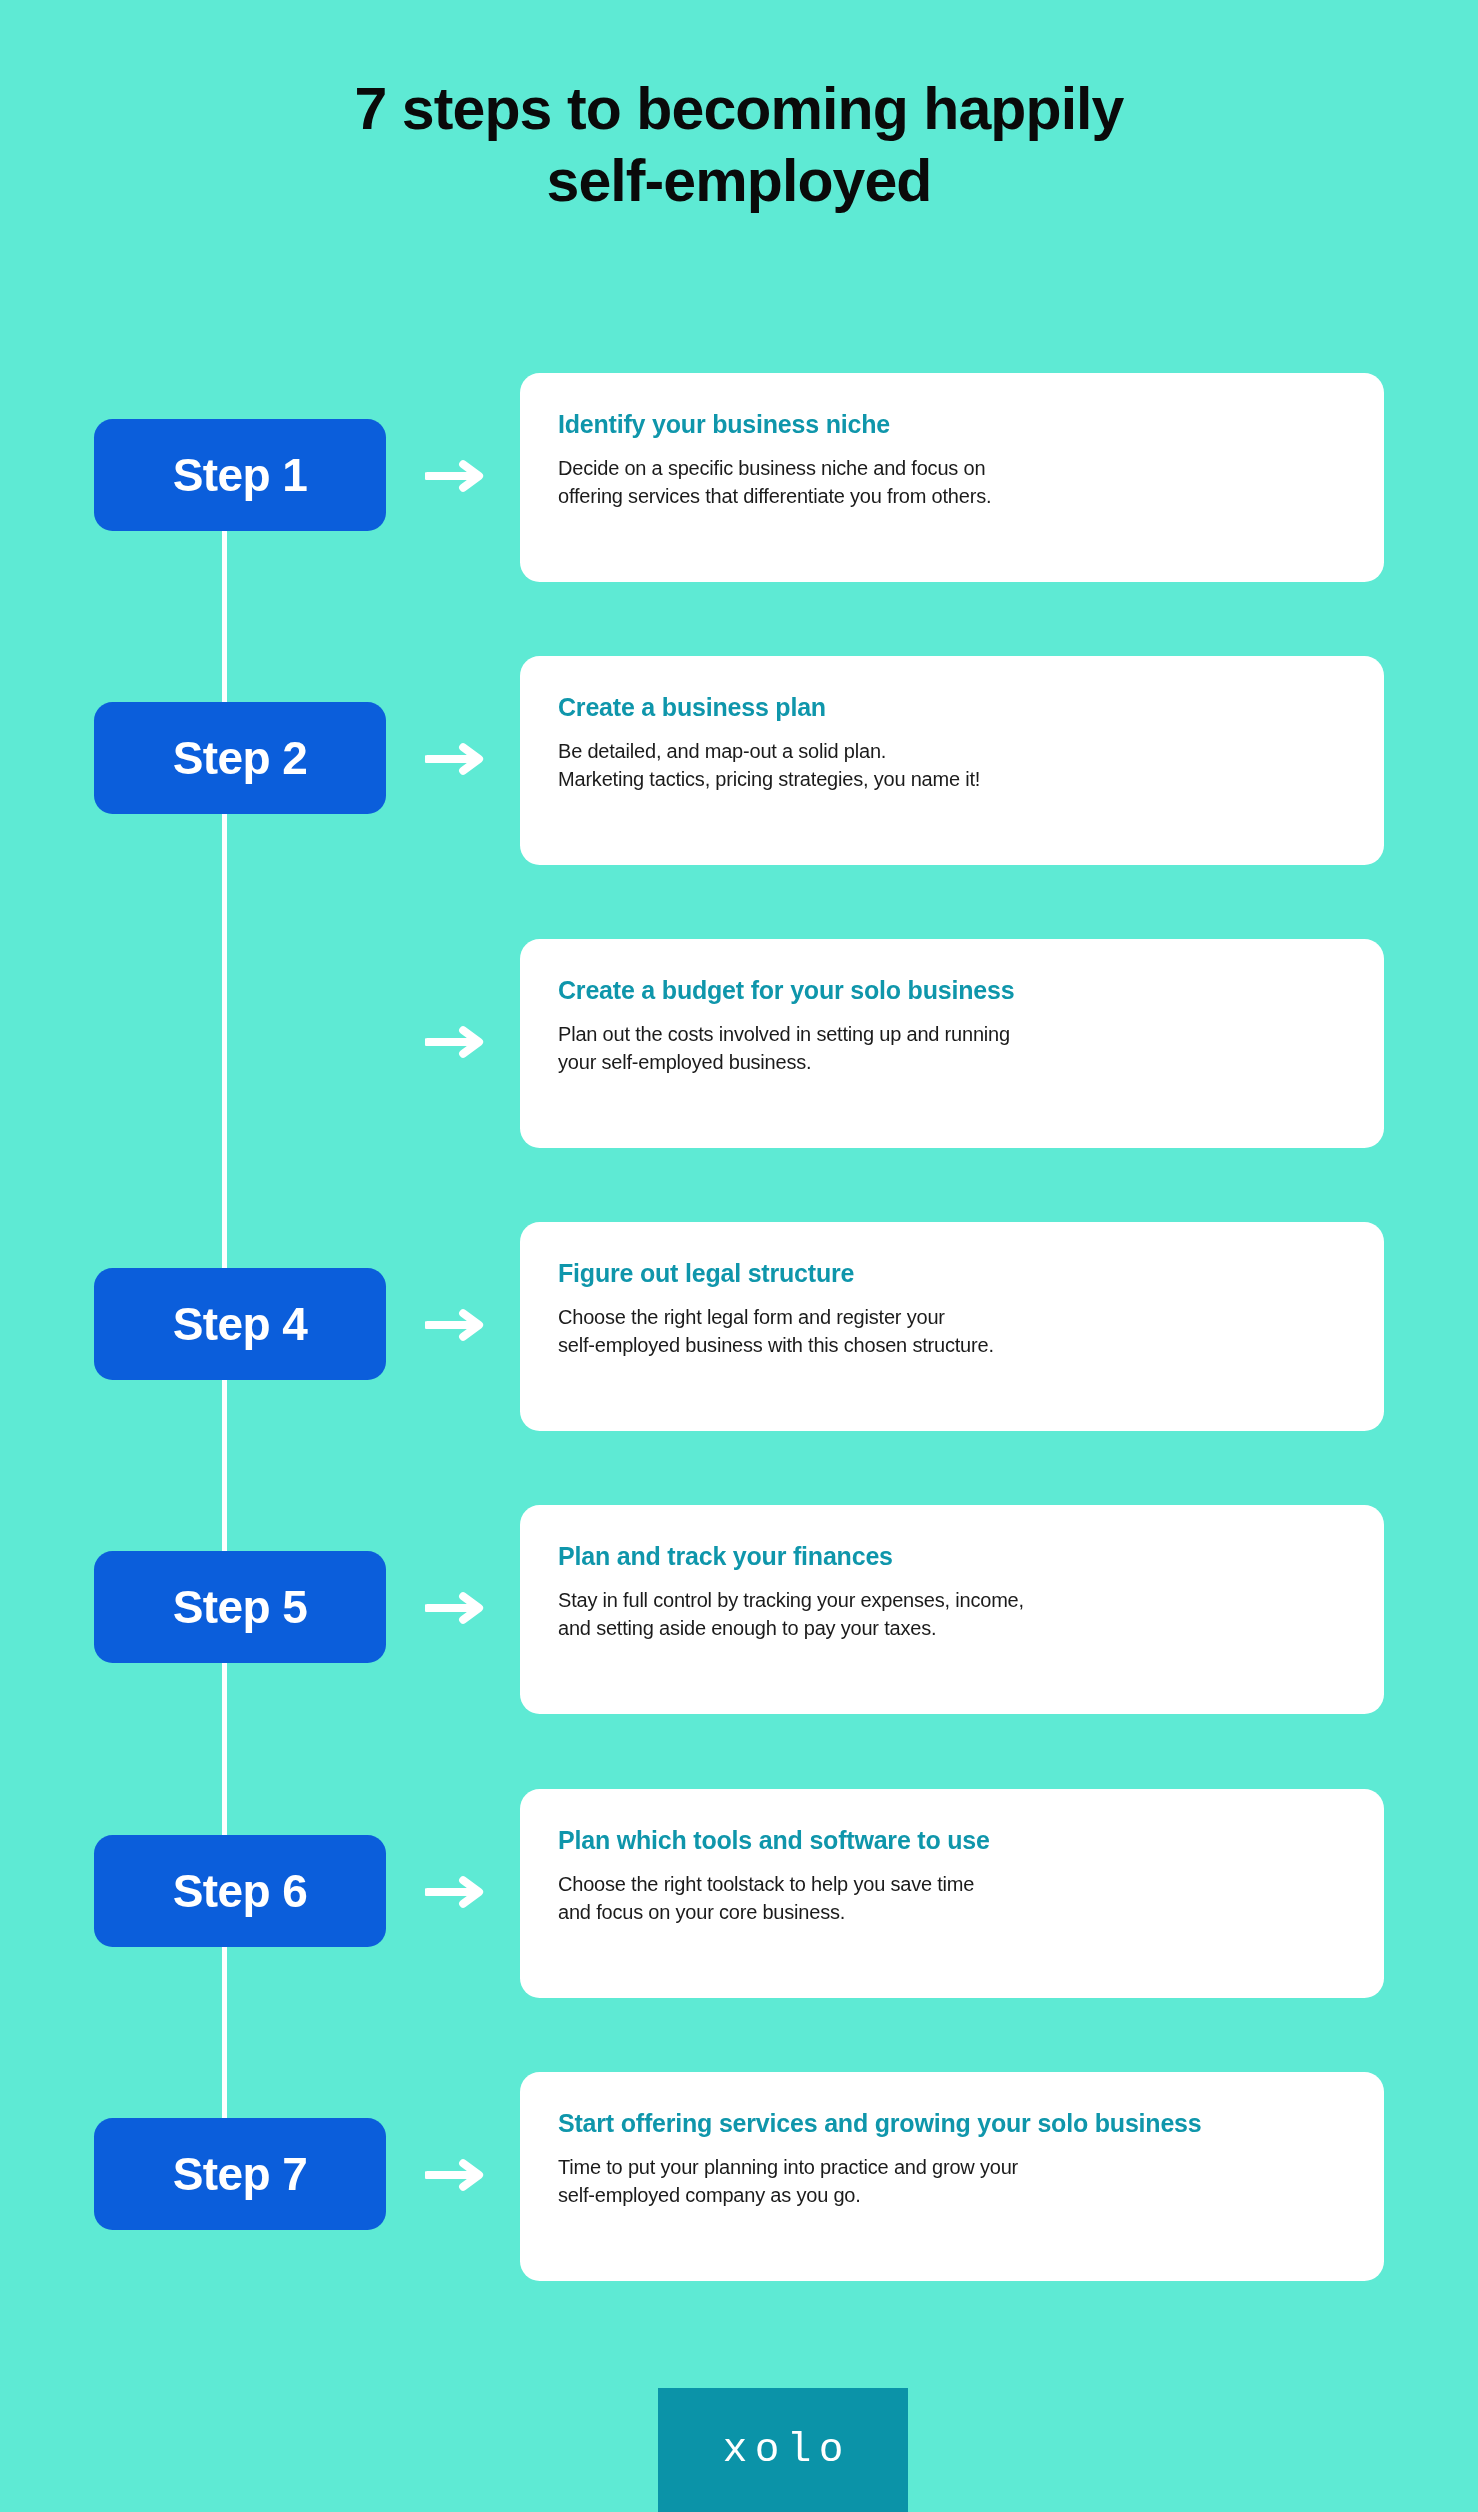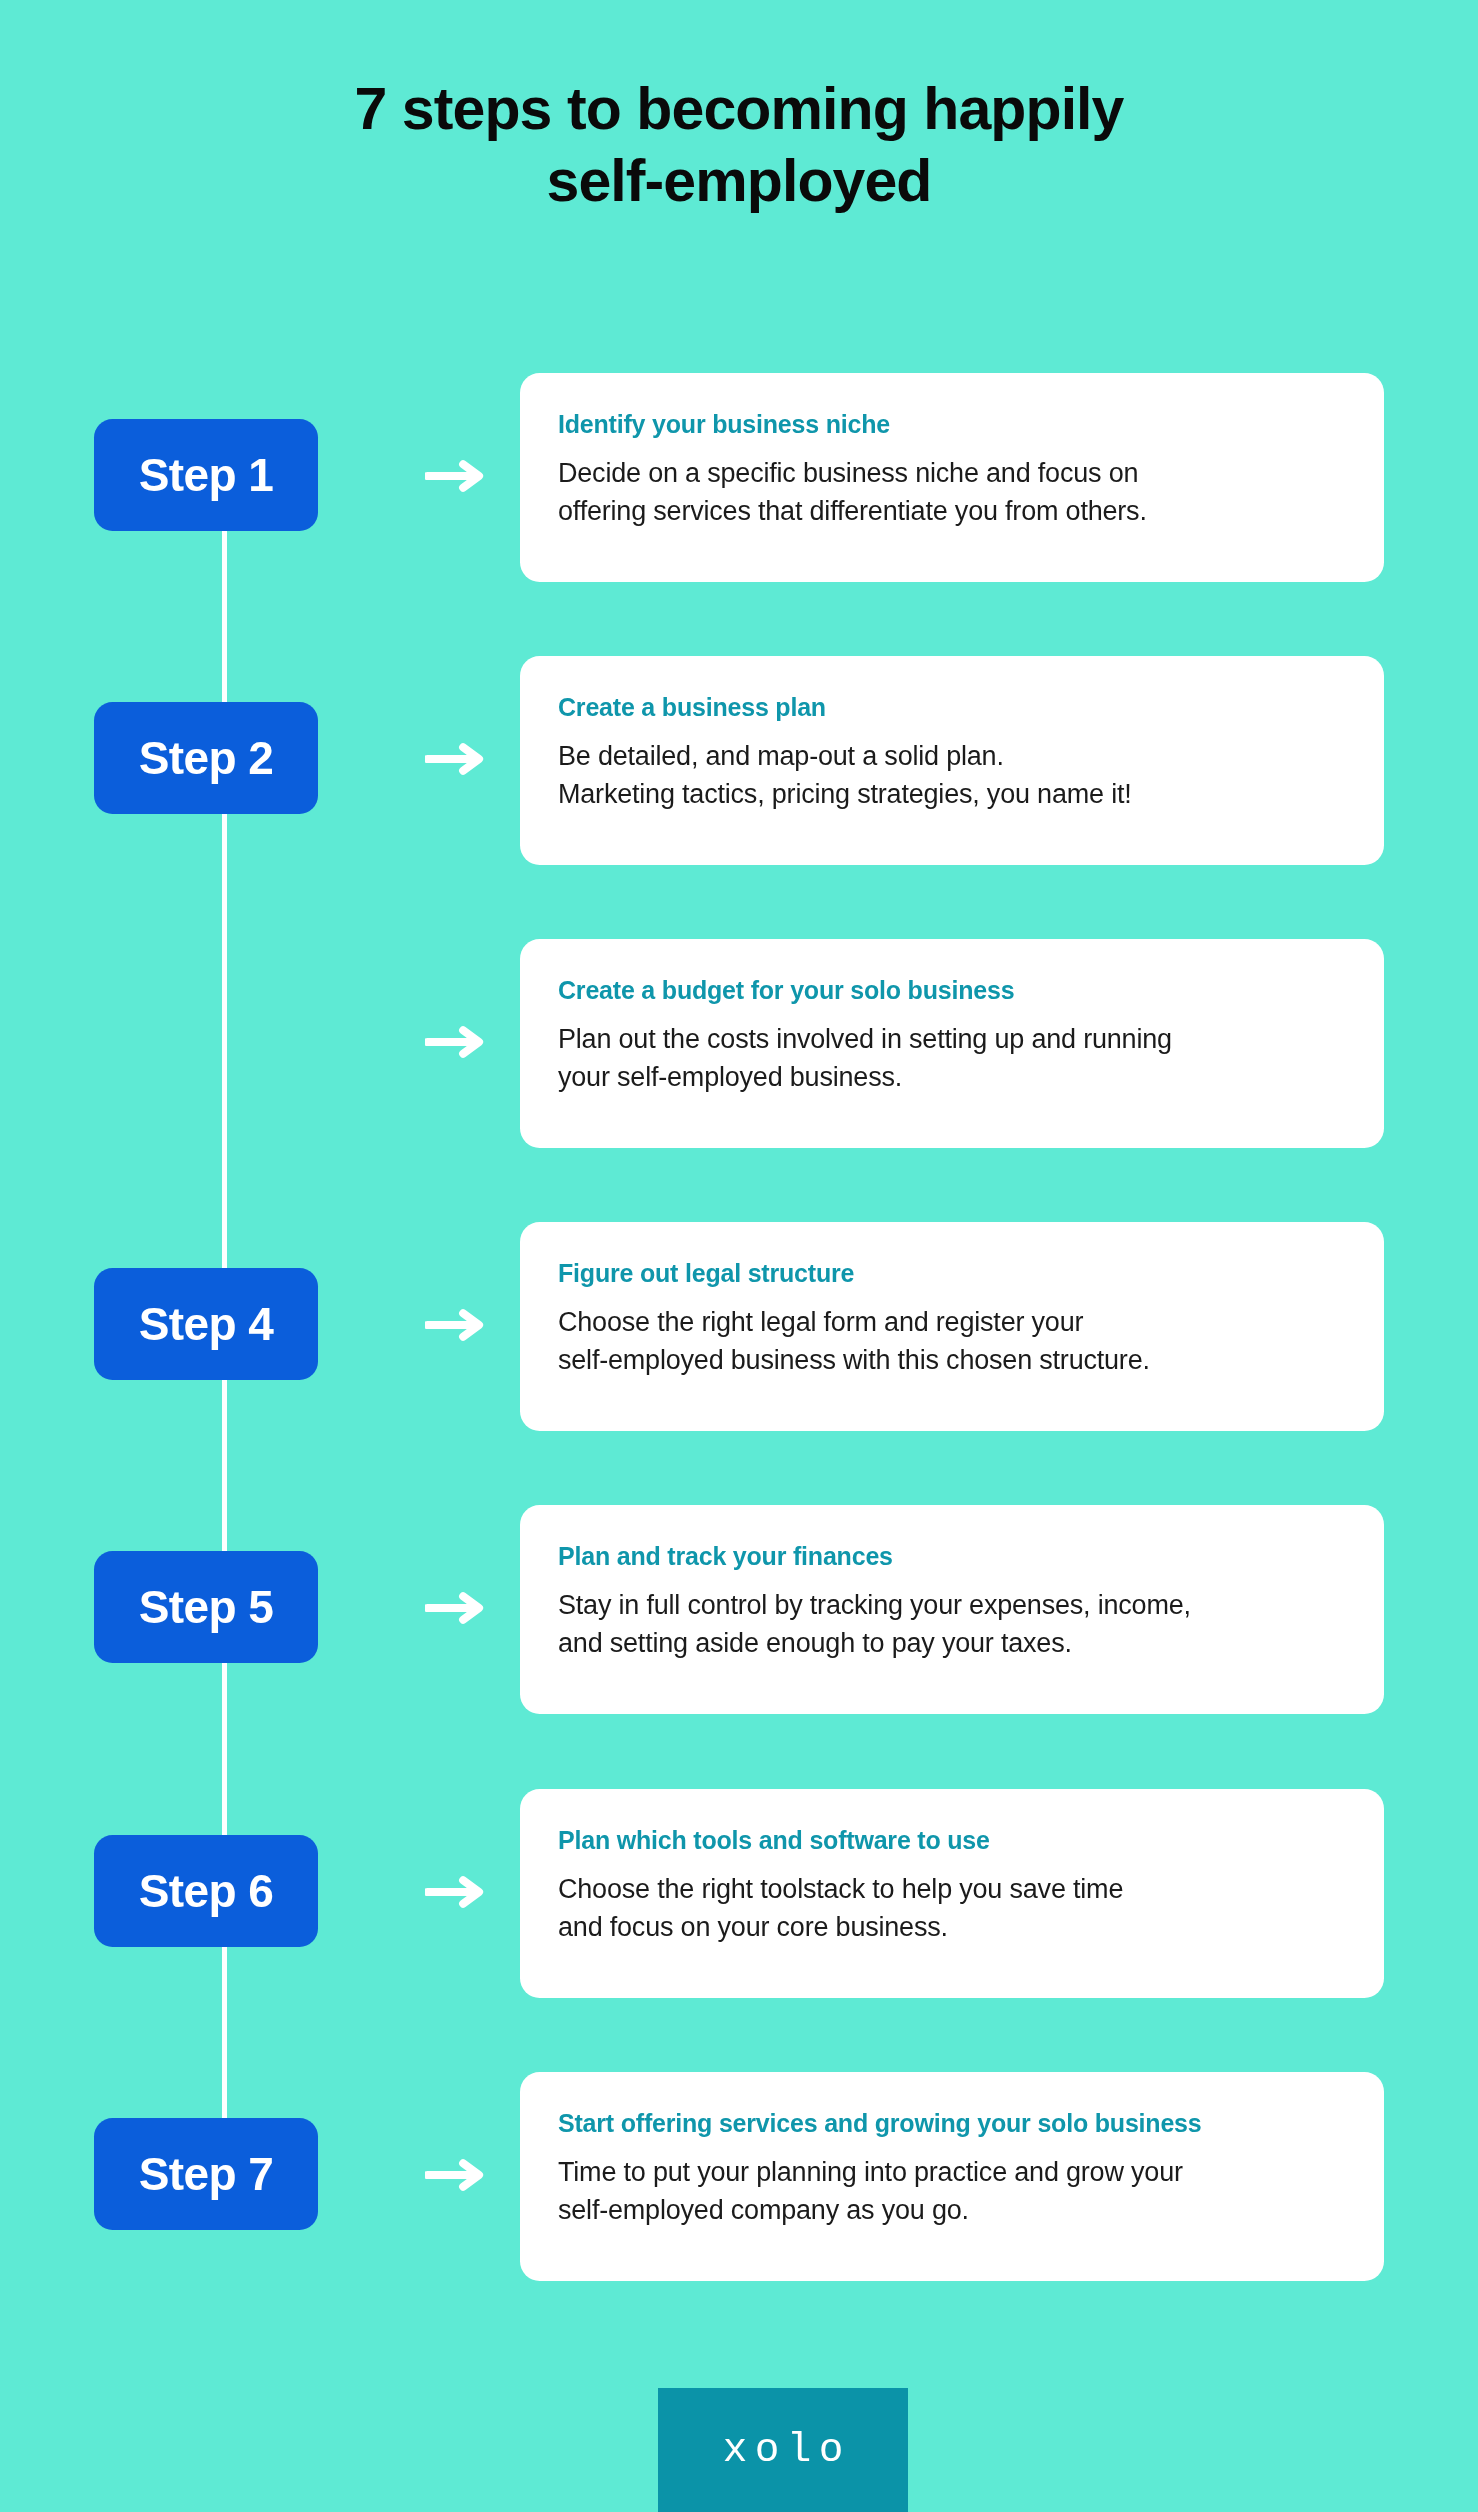--- a/index.html
+++ b/index.html
@@ -58,21 +58,21 @@
     position:absolute;
     left:0;
     width:1478px;
     height:209px;
   }
 
   .step-badge {
     position:absolute;
     left:94px;
     top:46px;
-    width:224px;
+    width:292px;
     height:112px;
     background:#0b5edb;
     border-radius:18.5px;
     display:flex;
     align-items:center;
     justify-content:center;
     color:#ffffff;
     font-size:46px;
     font-weight:bold;
     letter-spacing:-0.6px;
@@ -101,21 +101,21 @@
   .card-title {
     font-size:25px;
     font-weight:bold;
     color:#0f96ab;
     letter-spacing:-0.2px;
     line-height:1.25;
     margin-bottom:13.5px;
   }
 
   .card-body {
-    font-size:27px;
+    font-size:20px;
     color:#1b1b1b;
     line-height:1.42;
     letter-spacing:-0.2px;
   }
   .card-body .bl { display:block; }
 
   
   .logo-box {
     position:absolute;
     left:614px;

